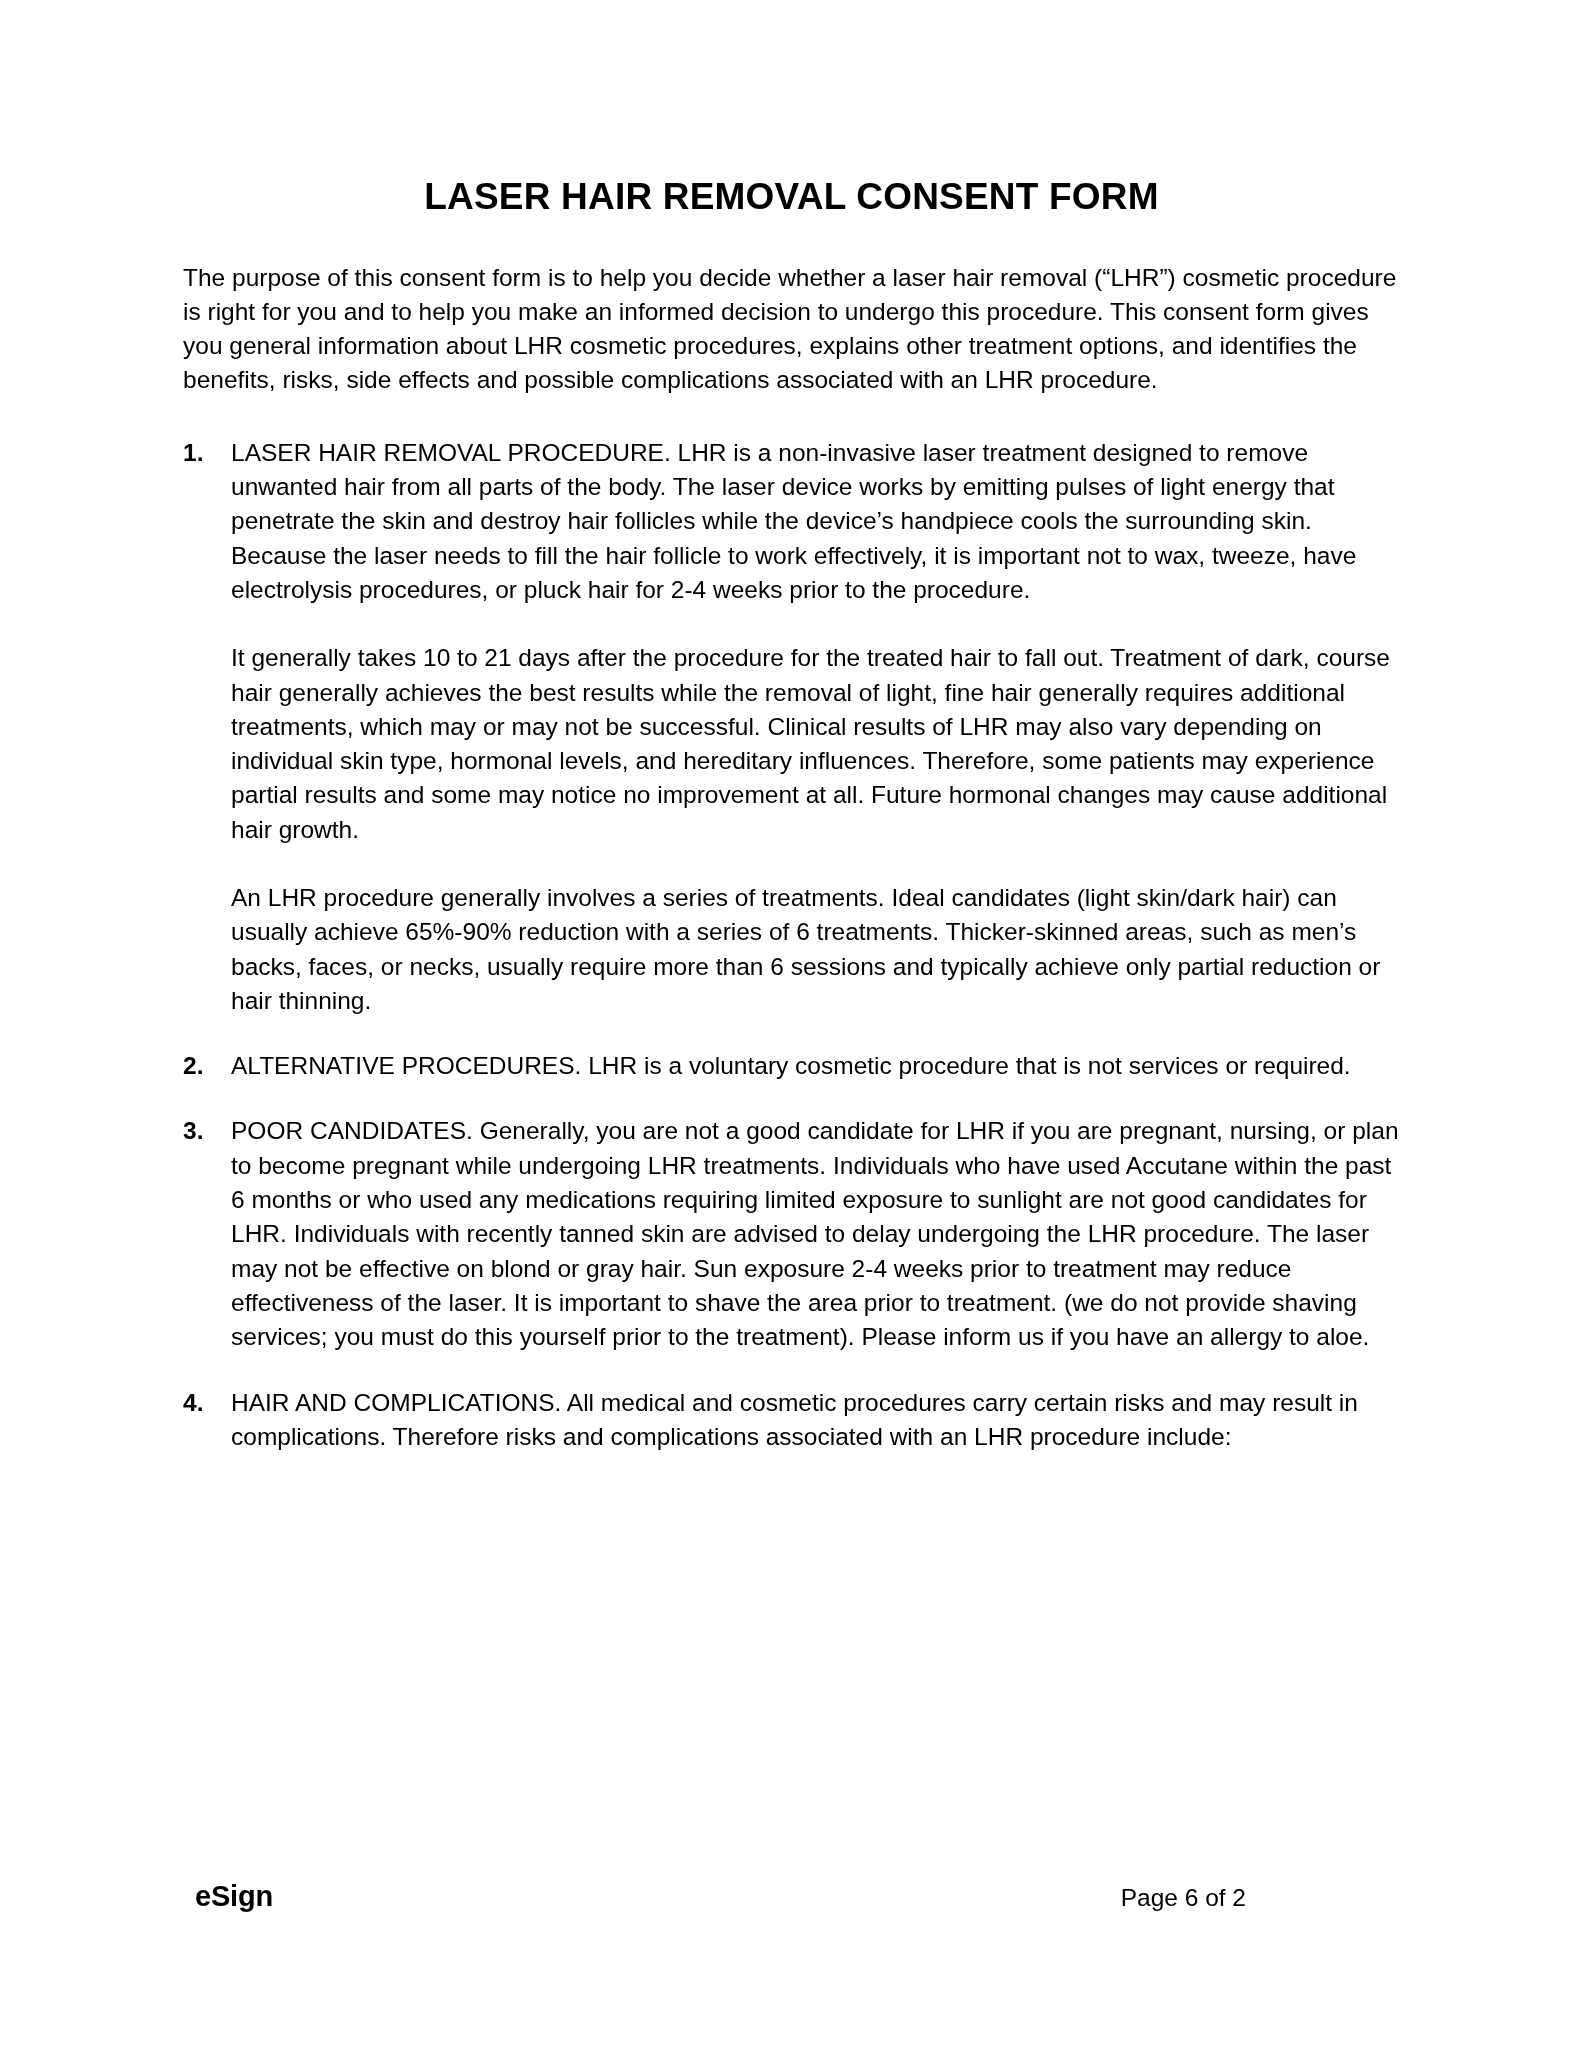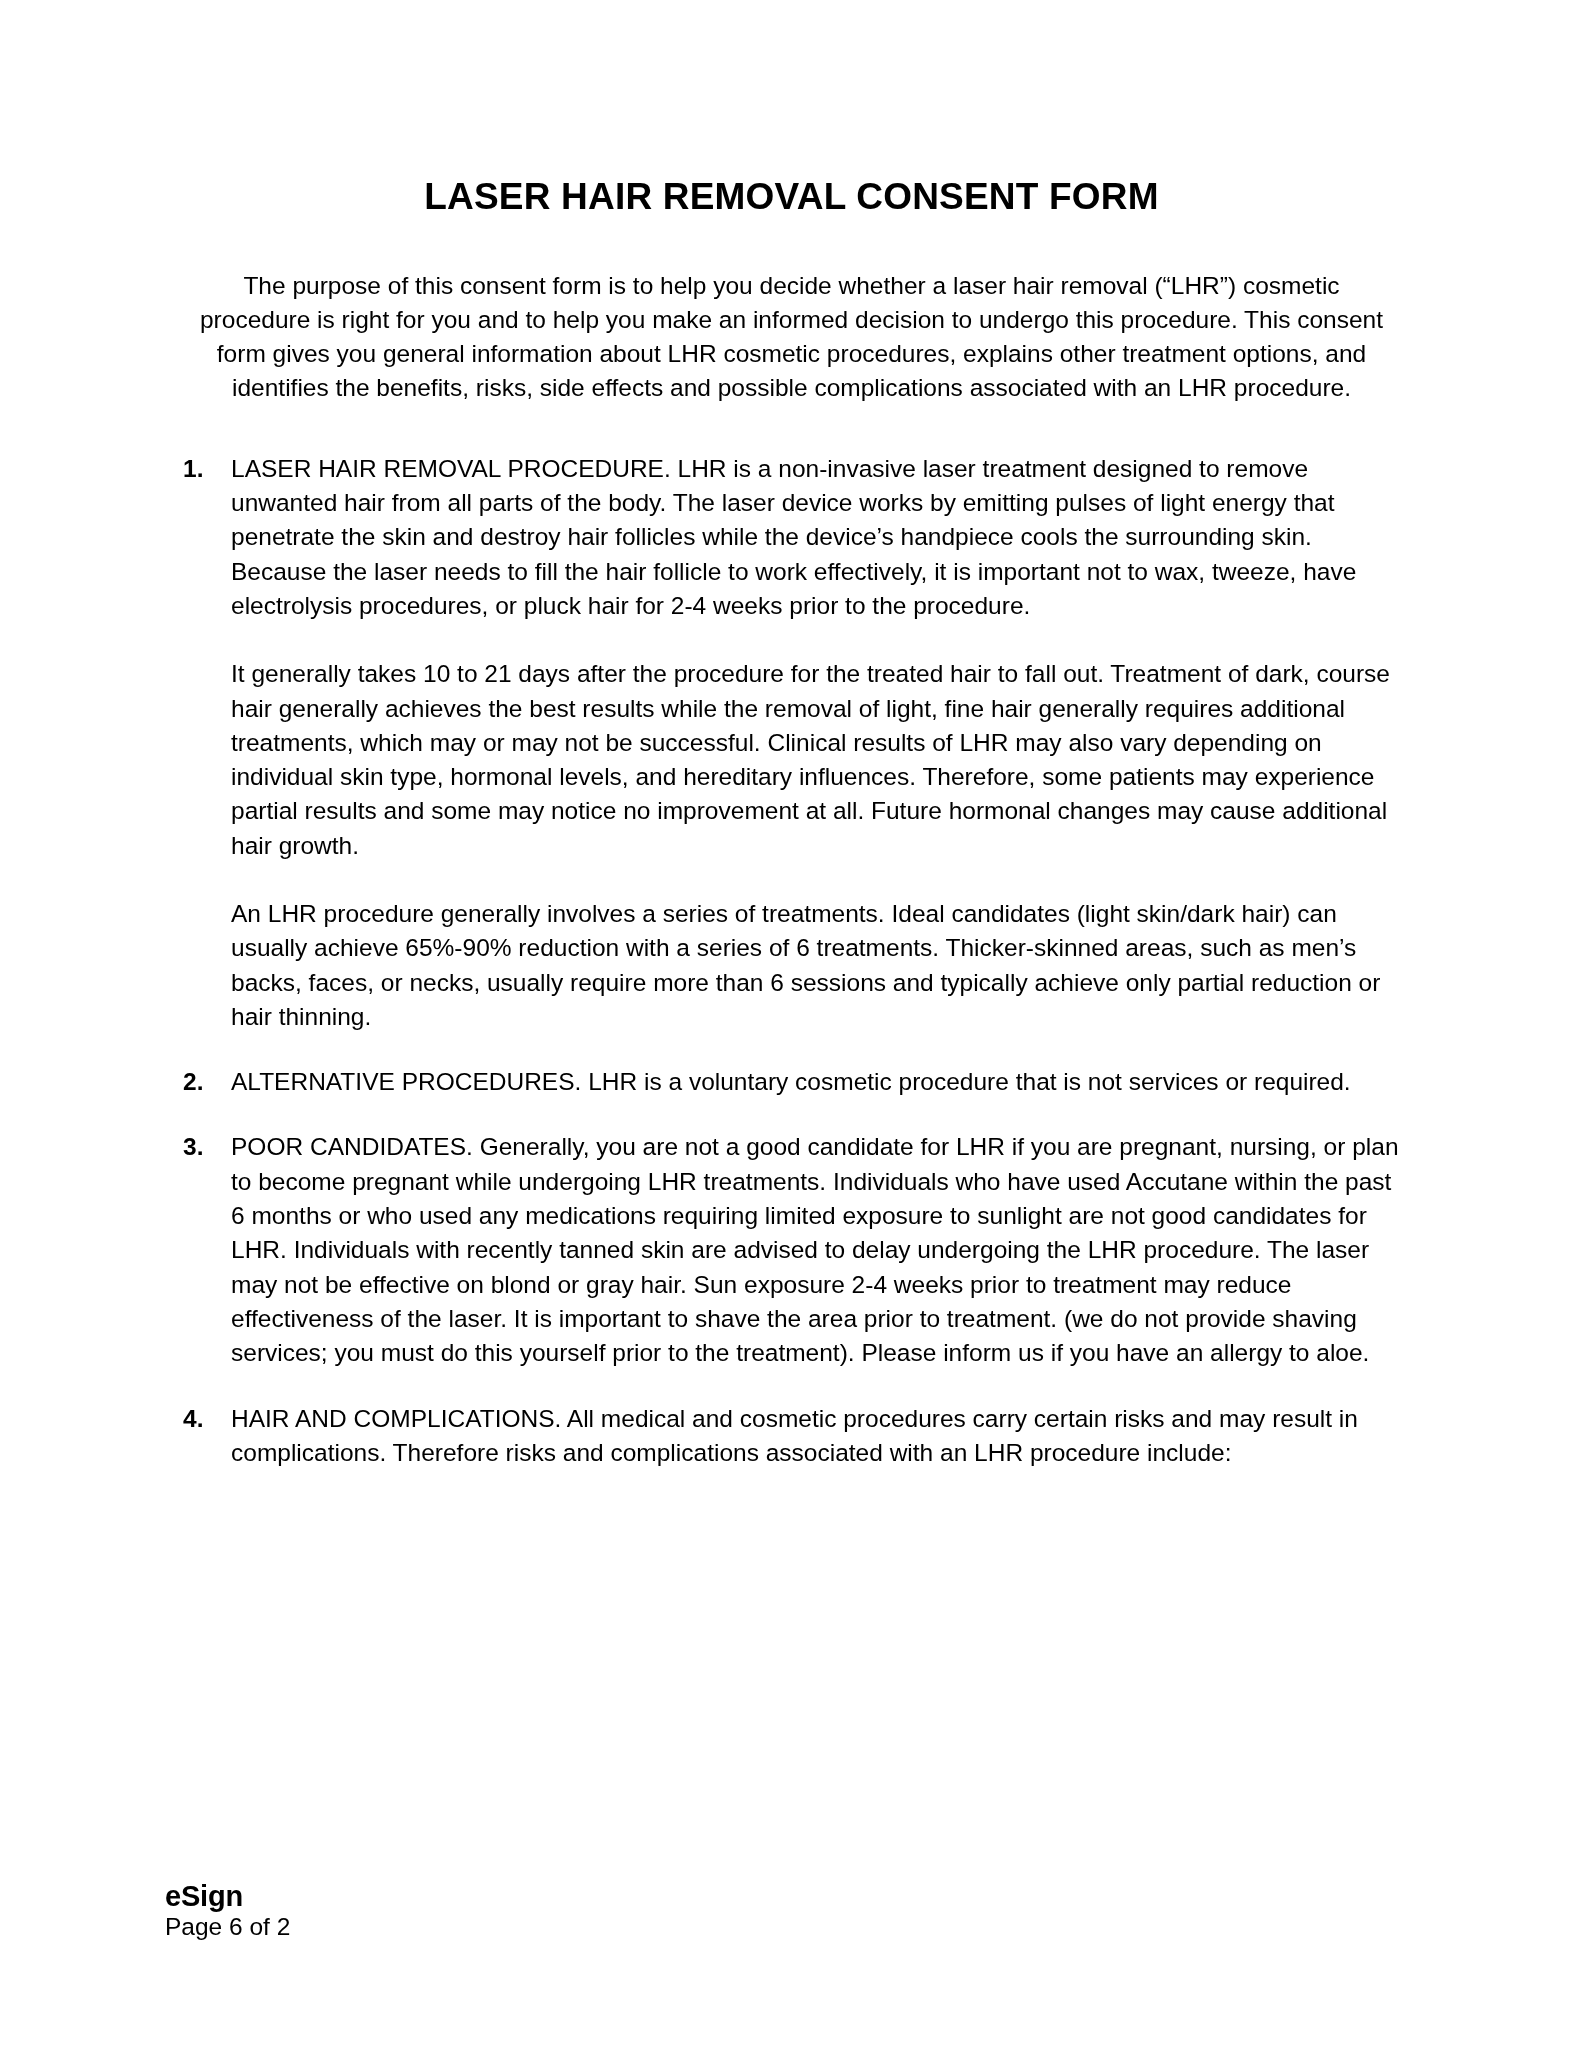--- a/index.html
+++ b/index.html
@@ -28,23 +28,23 @@
     font-size: 37px;
     font-weight: bold;
     letter-spacing: 0.2px;
     margin: 0;
     padding-top: 176px;
     line-height: 1.15;
   }
   .intro {
     font-size: 24.5px;
     line-height: 34.3px;
-    margin: 8px;
+    margin: 0;
     padding-top: 42px;
-    text-align: center;
+    text-align: left;
   }
   ol.sections {
     list-style: none;
     margin: 0;
     padding: 0;
     padding-top: 38px;
   }
   ol.sections > li {
     position: relative;
     padding-left: 48px;
@@ -68,27 +68,26 @@
     margin: 0;
   }
   .sec-p + .sec-p {
     margin-top: 34px;
   }
   .sec-p b {
     font-weight: normal;
   }
   .footer {
     position: absolute;
-    left: 165px;
+    left: 195px;
     right: 183px;
     top: 1880px;
     display: flex;
     justify-content: space-between;
     align-items: baseline;
-    flex-direction: column;
   }
   .brand {
     font-size: 29px;
     font-weight: bold;
     letter-spacing: -0.2px;
   }
   .pageno {
     font-size: 24.5px;
   }
 </style>

